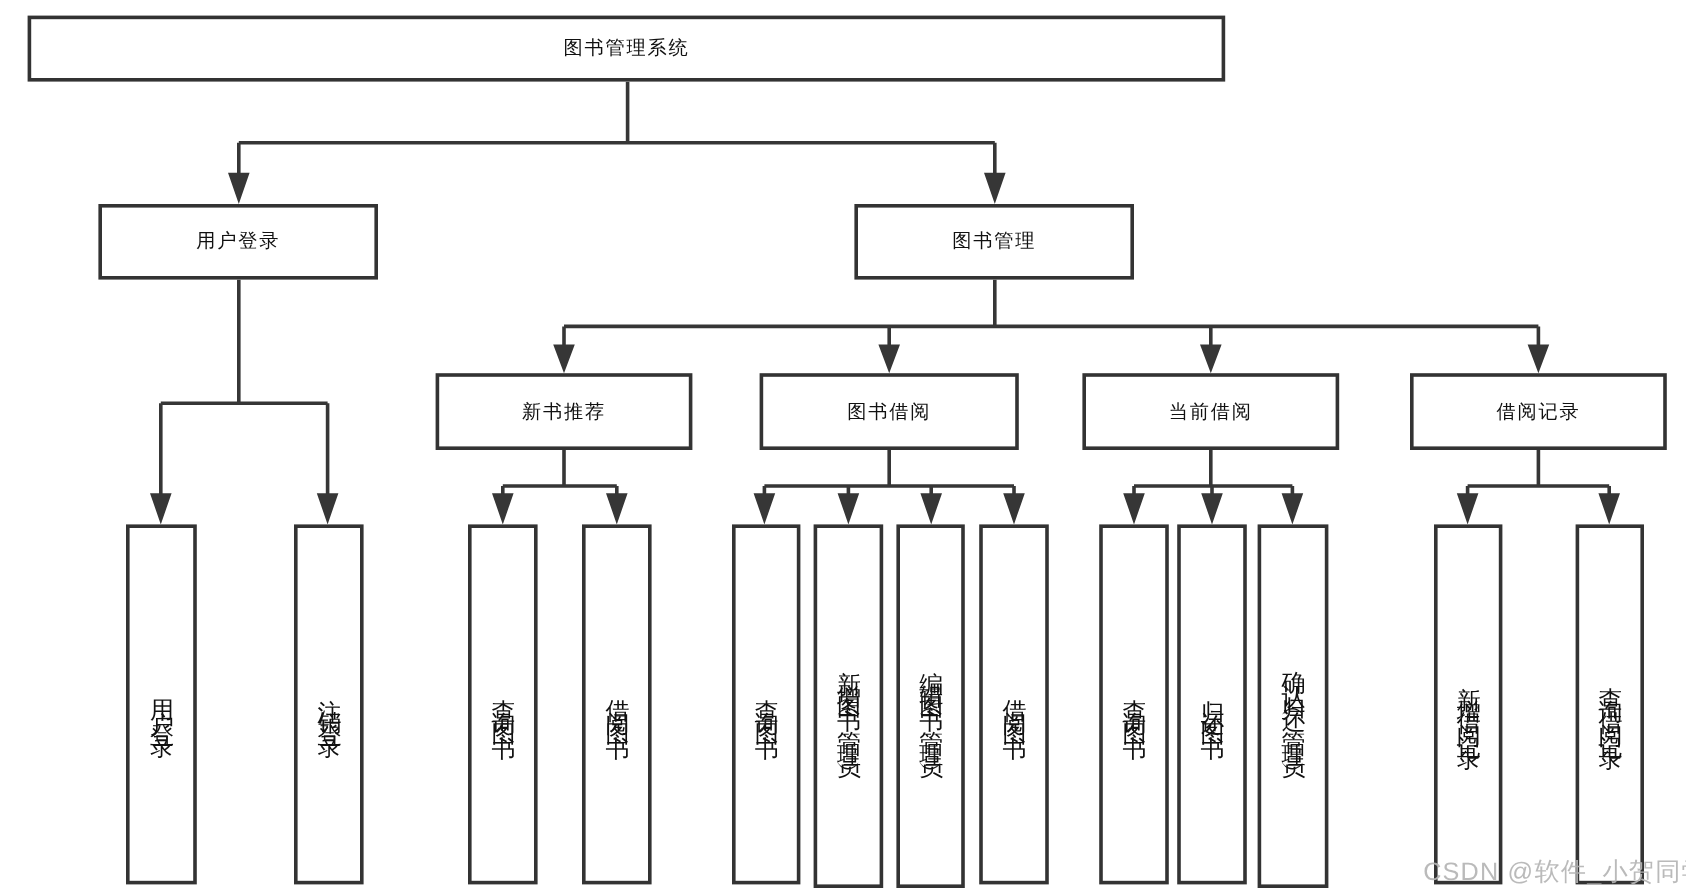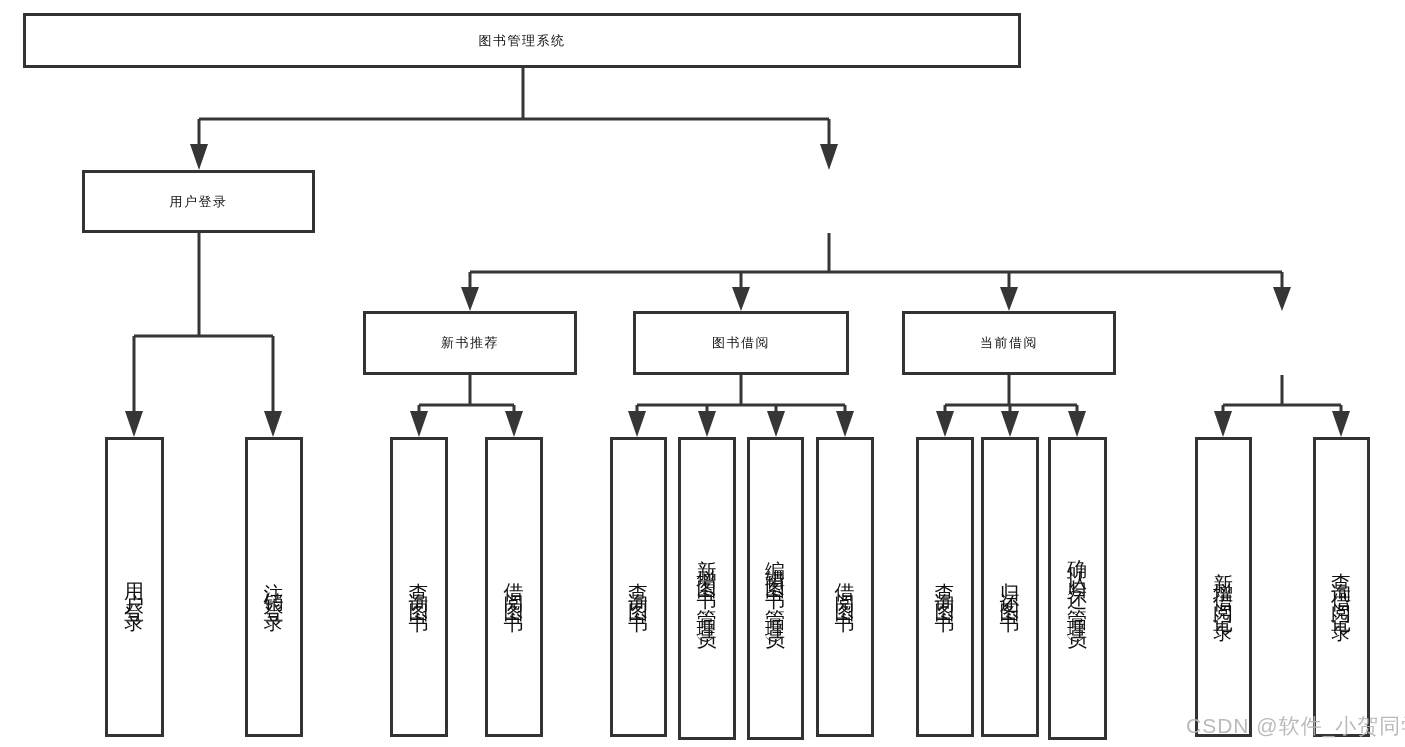--- a/index.html
+++ b/index.html
@@ -19,21 +19,21 @@
     border:3px solid #333333;
     display:flex;align-items:center;justify-content:center;
     z-index:2;
   }
   .l0{left:23px;top:13px;width:998px;height:55px;}
   .l1{top:170px;width:233px;height:63px;}
   .l2{top:311px;height:64px;}
   .leaf{top:437px;height:300px;}
   .leaf.tall{height:303px;}
   .hlabel{
-    font-size:13px;letter-spacing:1.5px;color:#111111;white-space:nowrap;
+    font-size:16px;letter-spacing:1.5px;color:#111111;white-space:nowrap;
   }
   .vlabel{
     writing-mode:vertical-rl;
     text-orientation:mixed;
     font-size:20px;
     letter-spacing:10px;
     color:#111111;
     line-height:1;
   }
   #watermark{
@@ -69,29 +69,35 @@
              M1214 411 L1232 411 L1223 437 Z  M1332 411 L1350 411 L1341 437 Z" fill="#363636" stroke="none"></path>
   </svg>
 
   <div class="box l0">
     <span class="hlabel">图书管理系统</span>
   </div>
 
   <div class="box l1" style="left:82px;">
     <span class="hlabel">用户登录</span>
   </div>
+  <div class="box l1" style="left:712px;">
+    <span class="hlabel">图书管理</span>
+  </div>
 
   <div class="box l2" style="left:363px;width:214px;">
     <span class="hlabel">新书推荐</span>
   </div>
   <div class="box l2" style="left:633px;width:216px;">
     <span class="hlabel">图书借阅</span>
   </div>
   <div class="box l2" style="left:902px;width:214px;text-align:center;">
     <span class="hlabel">当前借阅</span>
+  </div>
+  <div class="box l2" style="left:1175px;width:214px;">
+    <span class="hlabel">借阅记录</span>
   </div>
 
   <div class="box leaf" style="left:105px;width:59px;">
     <span class="vlabel">用户登录</span>
   </div>
   <div class="box leaf" style="left:245px;width:58px;">
     <span class="vlabel">注销登录</span>
   </div>
 
   <div class="box leaf" style="left:390px;width:58px;">

